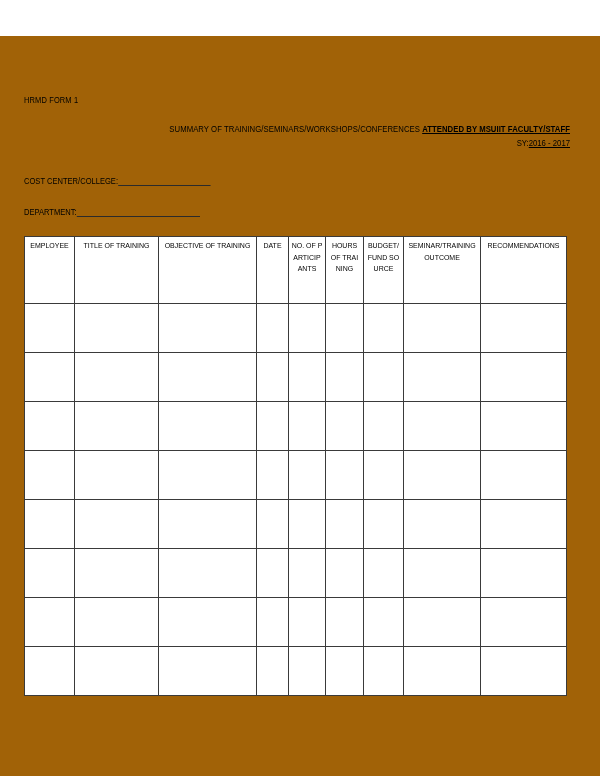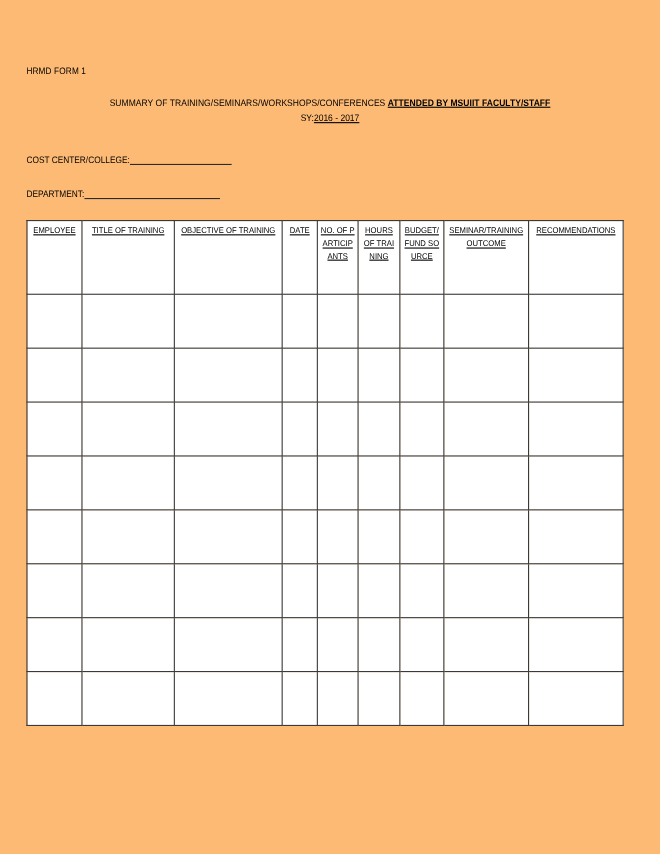--- a/index.html
+++ b/index.html
@@ -12,42 +12,43 @@
     height: 776px;
     position: relative;
     font-family: "Liberation Sans", sans-serif;
     color: #000000;
     -webkit-font-smoothing: antialiased;
   }
 
   .page {
     position: absolute;
     inset: 0;
-    background: #fdba74;
+    background: #a16207;
+    margin-top: 36px;
   }
 
   
   .form-code {
     position: absolute;
     left: 24px;
     top: 59px;
     font-size: 8.5px;
     letter-spacing: 0.15px;
     transform: scaleX(0.88);
     transform-origin: left center;
     white-space: nowrap;
   }
 
   
   .title-block {
     position: absolute;
     left: 0;
     right: 0;
     top: 88px;
-    text-align: center;
+    text-align: right;
   }
   .title-line-1 {
     font-size: 8.6px;
     letter-spacing: 0.05px;
     white-space: nowrap;
     transform: scaleX(0.9);
   }
   .title-strong {
     font-weight: bold;
     text-decoration: underline;
@@ -89,21 +90,20 @@
   .tbl-wrap {
     position: absolute;
     left: 24px;
     top: 200px;
     width: 542px;
   }
   table.form-table {
     width: 542px;
     border-collapse: collapse;
     table-layout: fixed;
-    text-decoration: underline;
   }
   table.form-table th,
   table.form-table td {
     border: 1px solid #3a3a3a;
     padding: 0;
     vertical-align: top;
     background: #ffffff;
   }
   table.form-table th {
     height: 63px;

